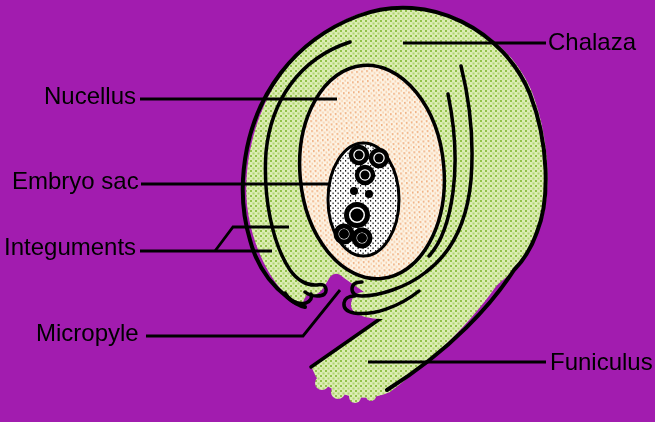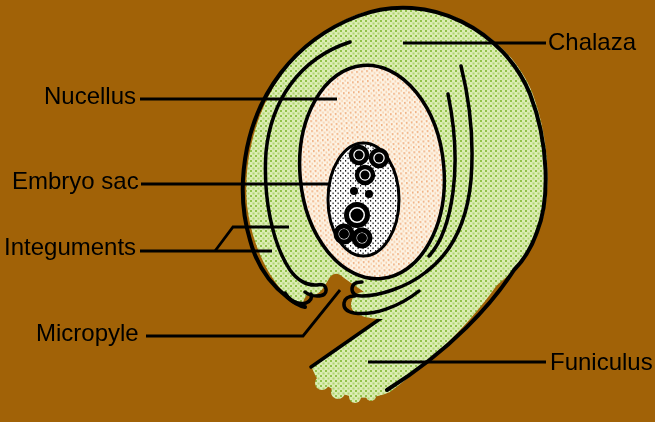--- a/index.html
+++ b/index.html
@@ -7,21 +7,21 @@
     padding: 0;
     background: #ffffff;
     width: 655px;
     height: 422px;
     overflow: hidden;
   }
   .figure-wrap {
     position: relative;
     width: 655px;
     height: 422px;
-    background: #a16207;
+    background: #a21caf;
   }
   svg { display: block; }
   .diagram-label {
     font-family: "Liberation Sans", "DejaVu Sans", sans-serif;
     font-size: 24px;
     fill: #000000;
   }
   .pointer-line {
     stroke: #000000;
     stroke-width: 2.8;

